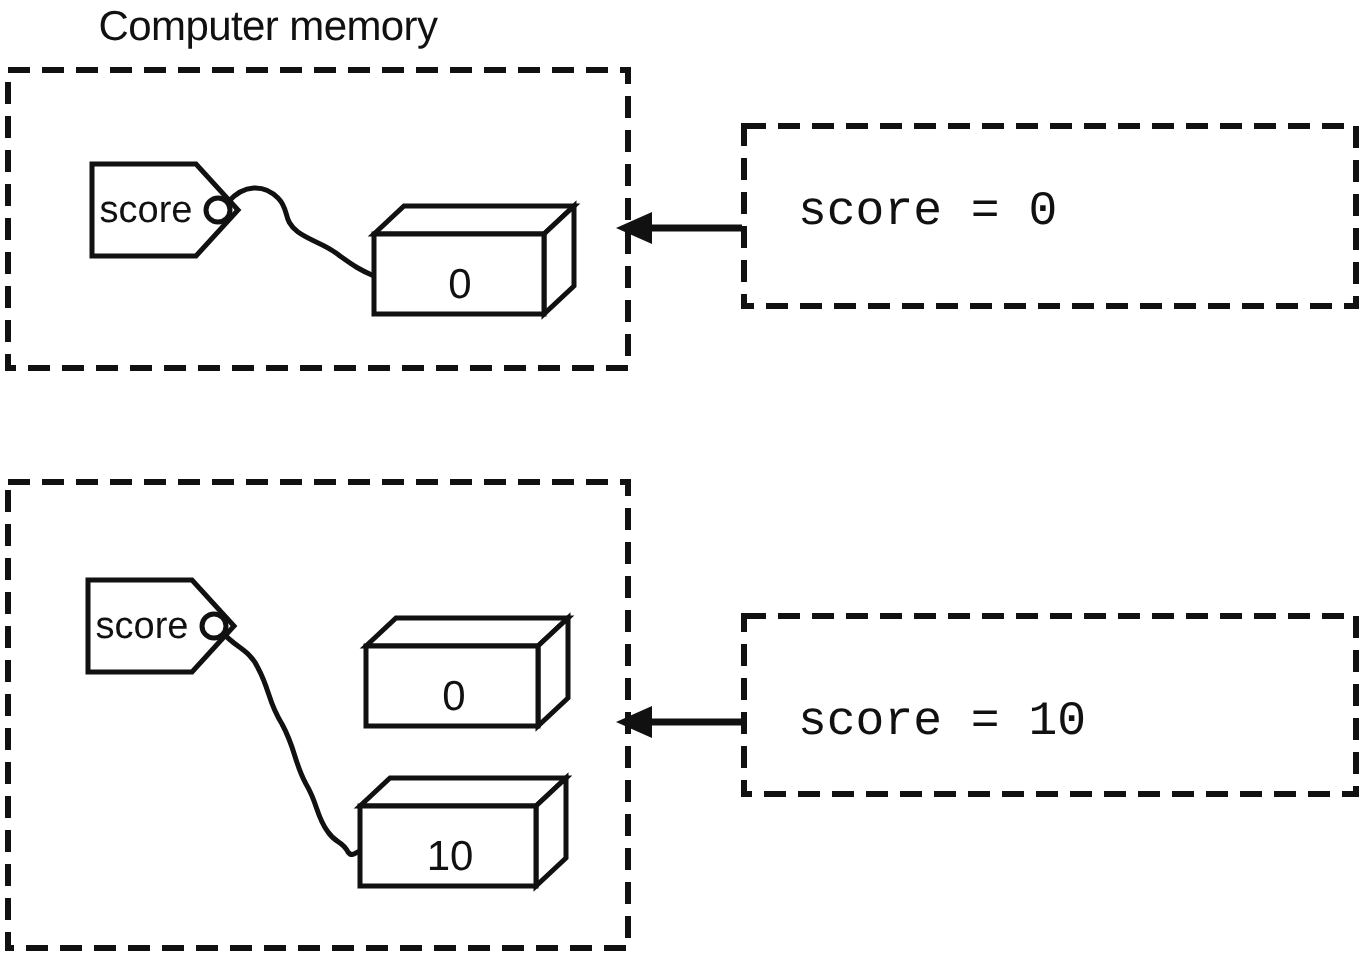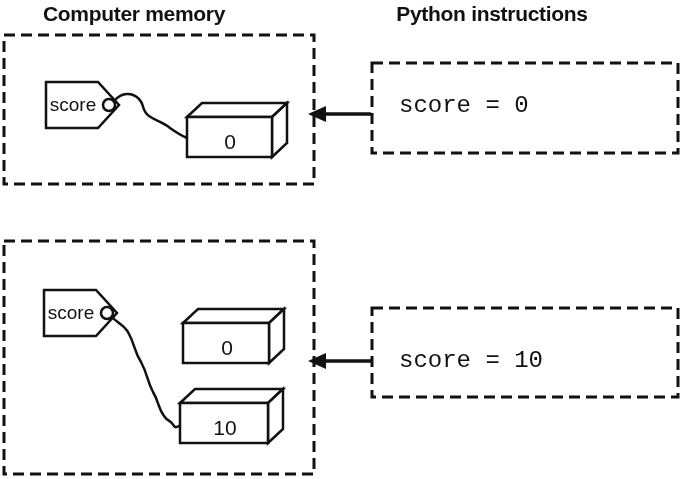--- a/index.html
+++ b/index.html
@@ -9,21 +9,21 @@
     background:#fff;
     font-family:"Liberation Sans",sans-serif;
     overflow:hidden;
   }
   .title{
     position:absolute;
     top:2px;
     width:220px;
     text-align:center;
     font-size:21px;
-    font-weight:bold;
+    font-weight:normal;
     letter-spacing:-0.3px;
     color:#111;
     font-family:"Liberation Sans",sans-serif;
   }
   #title-left{left:24px;}
   #title-right{left:382px;}
   svg{position:absolute;left:0;top:0;}
   .dashed-box{stroke:#111;fill:none;stroke-width:3;stroke-dasharray:11 6;}
   .shape{stroke:#111;fill:#fff;stroke-width:2.5;stroke-linejoin:miter;}
   .wire{stroke:#111;fill:none;stroke-width:2.5;stroke-linecap:round;}
@@ -42,21 +42,20 @@
     font-size:24px;fill:#111;
   }
 </style>
 </head>
 <body>
 
 <div id="stage">
 
   <div class="title" id="title-left">Computer memory</div>
 
-  <div class="title" id="title-right">Python instructions</div>
 
   <svg width="685" height="479" viewBox="0 0 685 479">
 
     <g>
       <rect class="dashed-box" x="4" y="35" width="310" height="149"></rect>
 
       <g>
         <polygon class="shape" points="46,82 98,82 119,105 98,128 46,128"></polygon>
         <text class="tag-text" x="73" y="111">score</text>
       </g>

